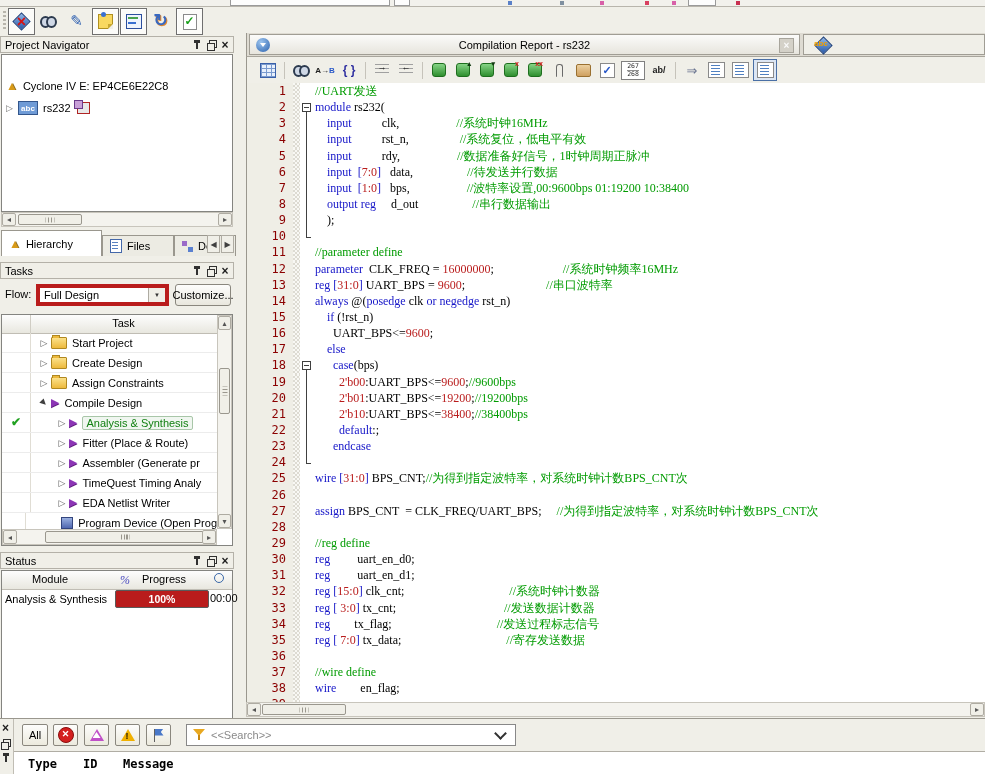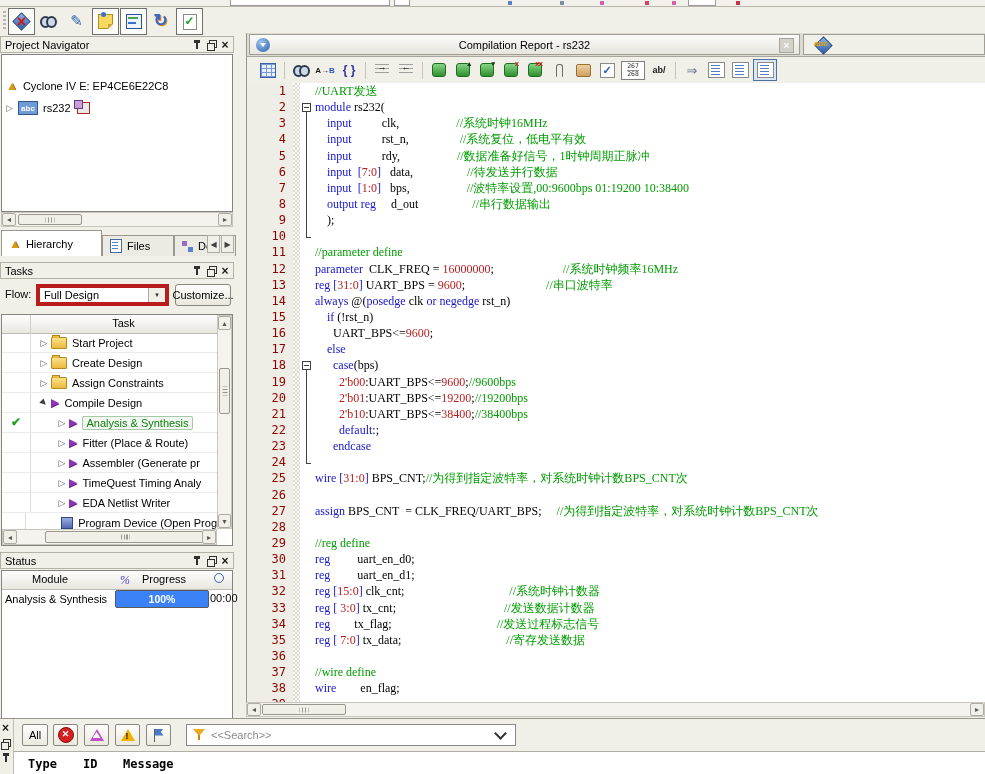--- a/index.html
+++ b/index.html
@@ -99,21 +99,21 @@
   .prgico{width:13px;height:10px;background:linear-gradient(#9ab0e0,#5068b0);border:1px solid #33457e;margin-right:5px;}
   .tlabel{white-space:nowrap;}
   .tlabel.sel{color:#128012;border:1px solid #a8c6a8;background:#f0f6f0;border-radius:2px;padding:0 3px;}
   
   #status{left:0;top:552px;width:234px;height:208px;}
   .shead{position:absolute;left:0;right:0;top:0;height:18px;background:linear-gradient(#fdfdfd,#e8e7df);border-bottom:1px solid #c0bdb4;}
   .shead span{position:absolute;top:2px;}
   .pct{color:#4a4ac0;font-style:italic;font-family:"Liberation Serif",serif;font-size:12px;}
   .clockic{position:absolute;top:3px;width:10px;height:10px;border:1.5px solid #3a68a8;border-radius:50%;box-sizing:border-box;}
   .srow{position:absolute;left:0;right:0;top:18px;height:19px;display:flex;align-items:center;}
-  .pbarbox{position:absolute;left:113px;width:92px;top:1px;height:16px;border:1px solid #5a5a5a;border-radius:2px;background:#3b82f6;
+  .pbarbox{position:absolute;left:113px;width:92px;top:1px;height:16px;border:1px solid #5a5a5a;border-radius:2px;background:#b91c1c;
            display:flex;align-items:center;justify-content:center;color:#fff;font-weight:bold;font-size:10.5px;}
   
   #mdibar{left:246px;top:33px;width:739px;height:24px;background:#dedbd2;border-left:1px solid #9a978e;border-bottom:1px solid #a8a59c;box-sizing:border-box;}
   .mtab{position:absolute;top:1px;bottom:1px;background:linear-gradient(#fbfbfa,#e7e5dd);border:1px solid #a09d94;display:flex;align-items:center;box-sizing:border-box;}
   .reporticn{width:14px;height:14px;border-radius:50%;background:radial-gradient(circle at 35% 30%,#9cc4ee,#2b62ae);position:relative;}
   .reporticn::after{content:"";position:absolute;left:4px;top:5px;border-left:3px solid transparent;border-right:3px solid transparent;border-top:4px solid #fff;}
   .mtitle{position:absolute;left:0;right:0;text-align:center;}
   .closebtn{position:absolute;right:5px;top:3px;width:15px;height:15px;background:#d4d1c8;border:1px solid #a8a59c;
             color:#fafafa;font-weight:bold;font-size:10px;display:flex;align-items:center;justify-content:center;box-sizing:border-box;}
   .abcgem{position:relative;width:20px;height:16px;}

